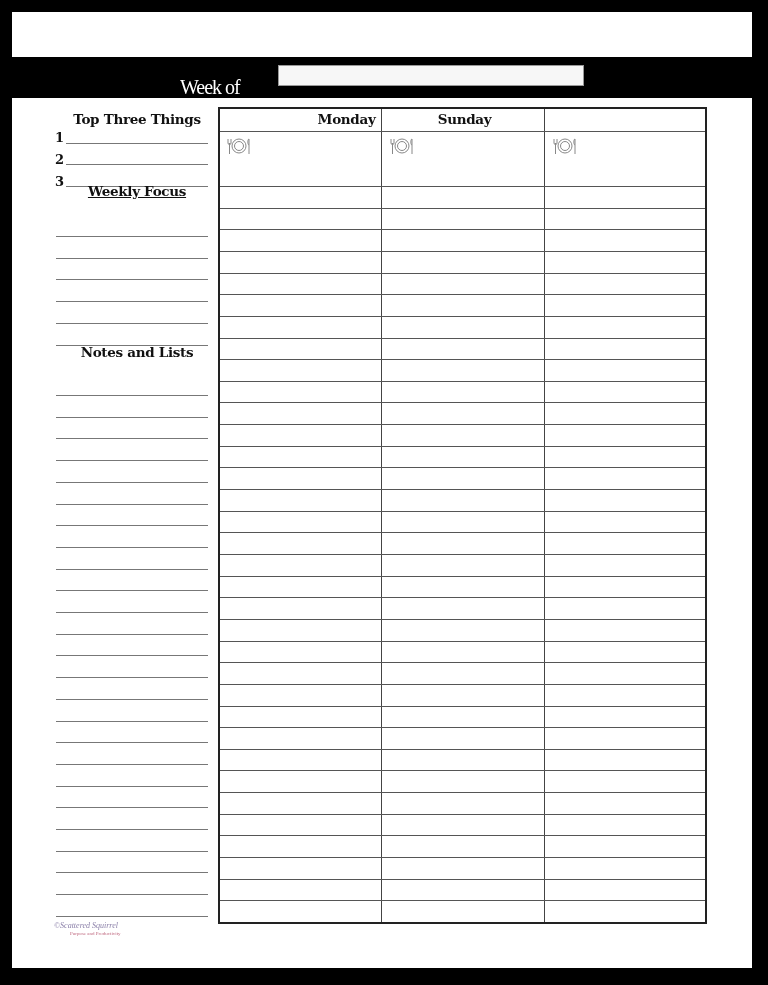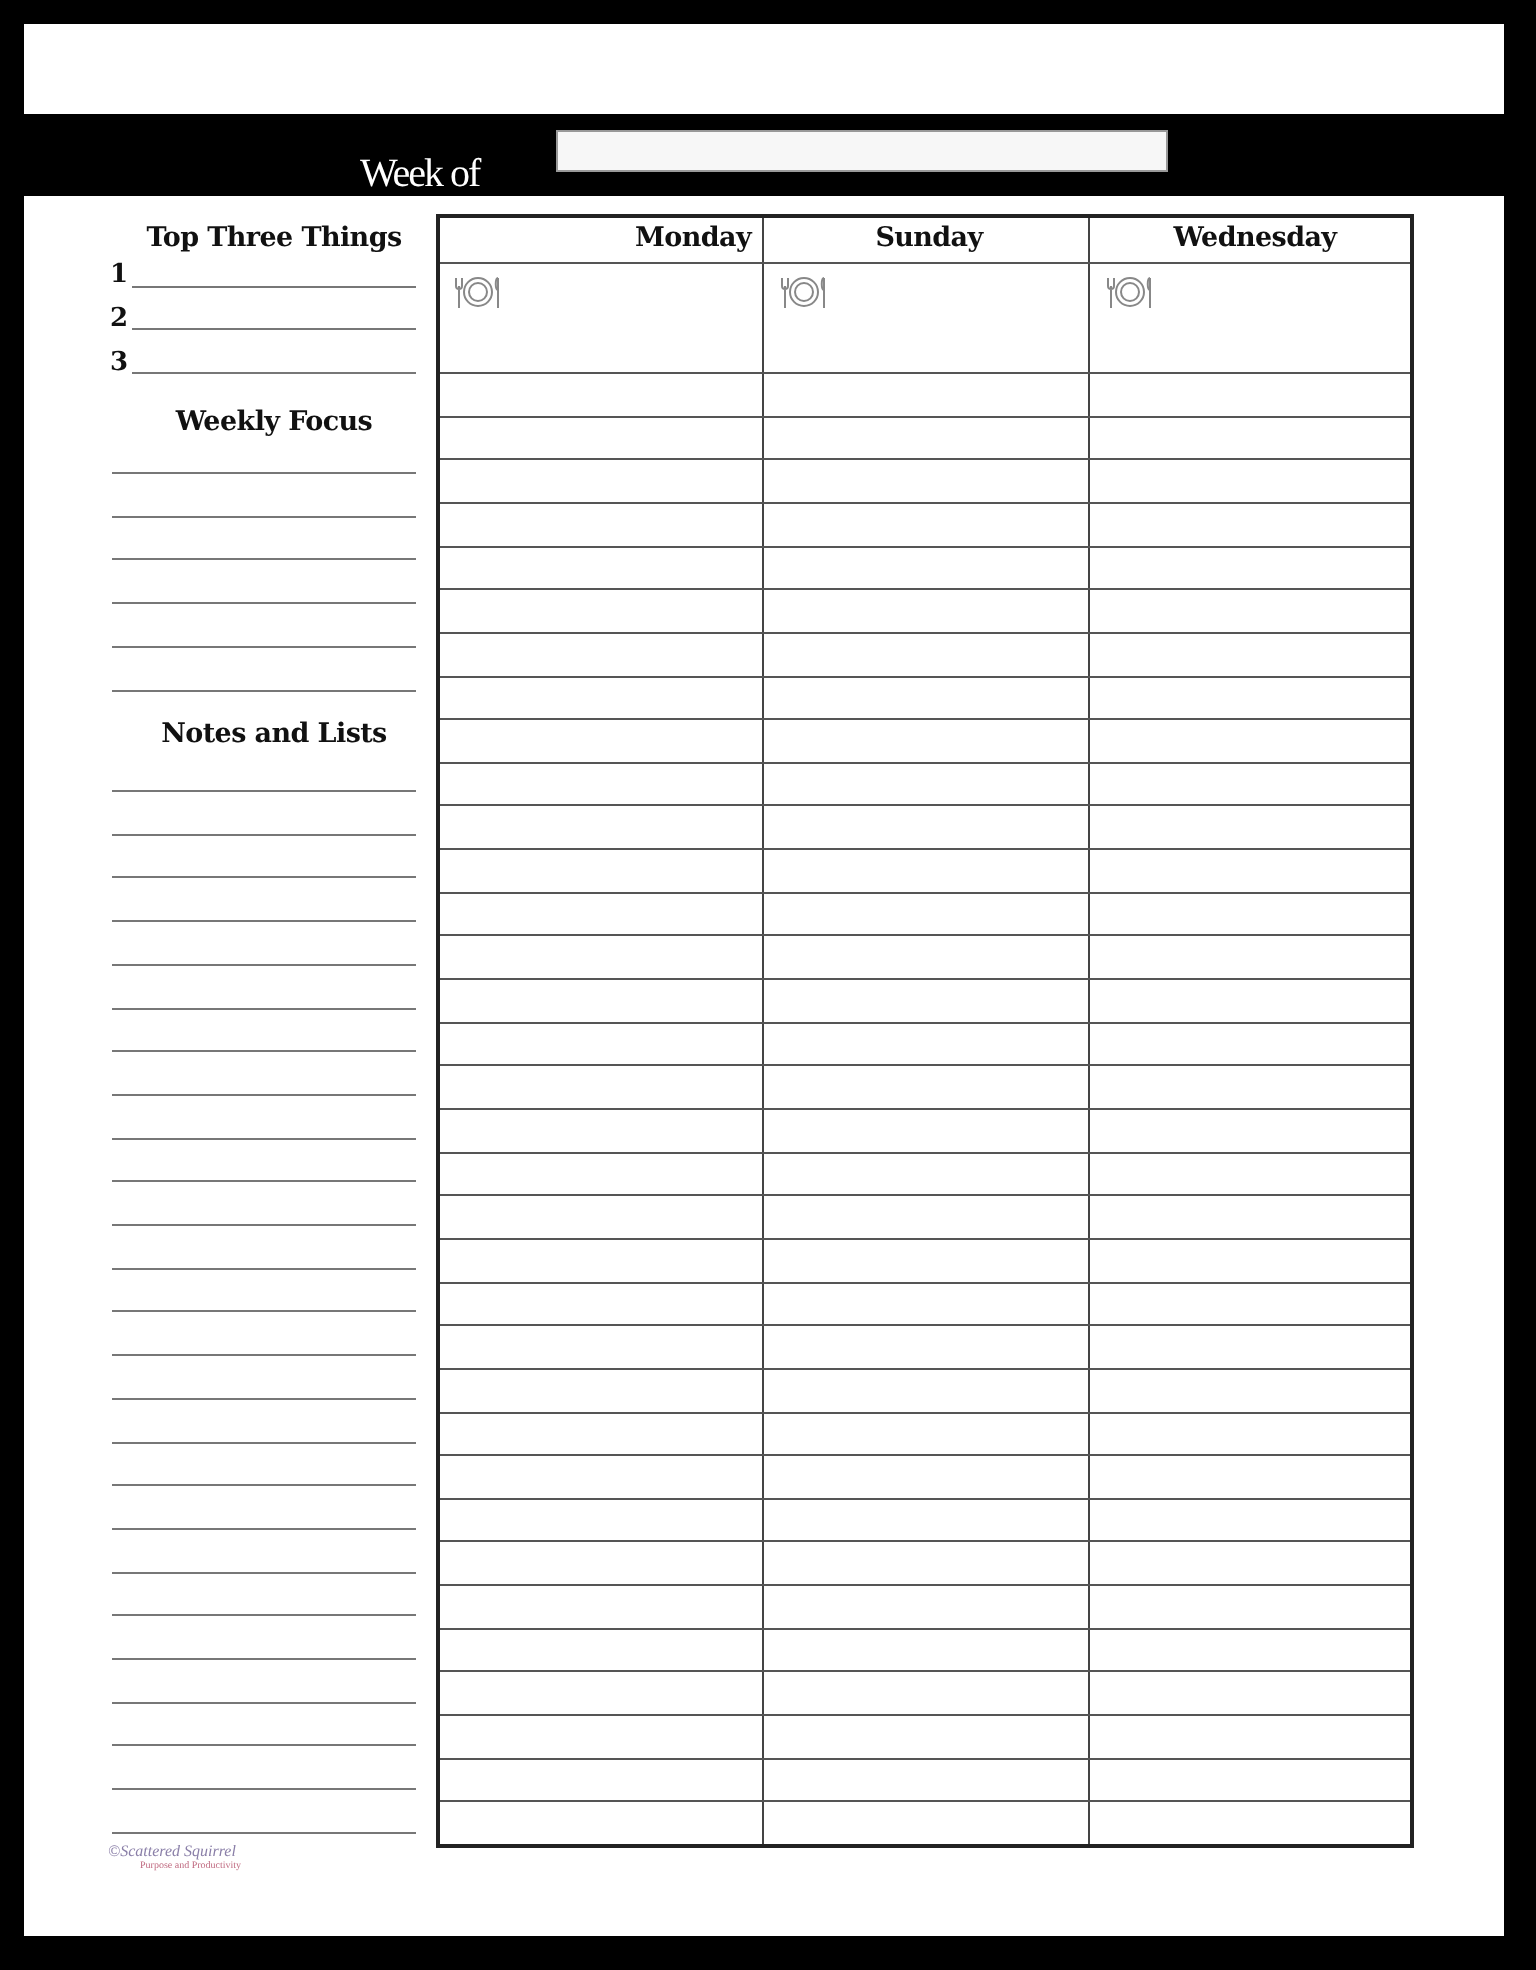--- a/index.html
+++ b/index.html
@@ -31,33 +31,32 @@
   </div>
 
   <div class="sec-title" style="top:99px;">Top Three Things</div>
   <span class="num" style="top:118px;">1</span>
   <div class="num-line" style="top:131px;"></div>
   <span class="num" style="top:140px;">2</span>
   <div class="num-line" style="top:152px;"></div>
   <span class="num" style="top:162px;">3</span>
   <div class="num-line" style="top:174px;"></div>
 
-  <div class="sec-title" style="top:191px;">Weekly Focus</div>
+  <div class="sec-title" style="top:171px;text-decoration:underline;">Weekly Focus</div>
   <div id="focus-lines"></div>
 
-  <div class="sec-title" style="top:347px;">Notes and Lists</div>
+  <div class="sec-title" style="top:332px;">Notes and Lists</div>
   <div id="notes-lines"></div>
 
   <div class="table">
     <div class="col-div" style="left:161px;"></div>
     <div class="col-div" style="left:324px;"></div>
 
     <div class="day" style="left:0;padding-left:45px;">Monday</div>
     <div class="day" style="left:163px;">Sunday</div>
-    <div class="day" style="left:326px;">Wednesday</div>
 
     <div class="hrow" style="top:22px;"></div>
 
     <svg class="meal-icon" style="left:5px;" viewBox="0 0 28 18">
         <g fill="none" stroke="#888" stroke-width="1">
           <path d="M3 2v4a1.5 1.5 0 0 0 3 0V2M4.5 6v11"></path>
           <ellipse cx="14" cy="9" rx="7" ry="7"></ellipse>
           <ellipse cx="14" cy="9" rx="4.5" ry="4.5"></ellipse>
           <path d="M24 2c-1.5 0-1.5 6 0 6M24 2v15"></path>
         </g>

